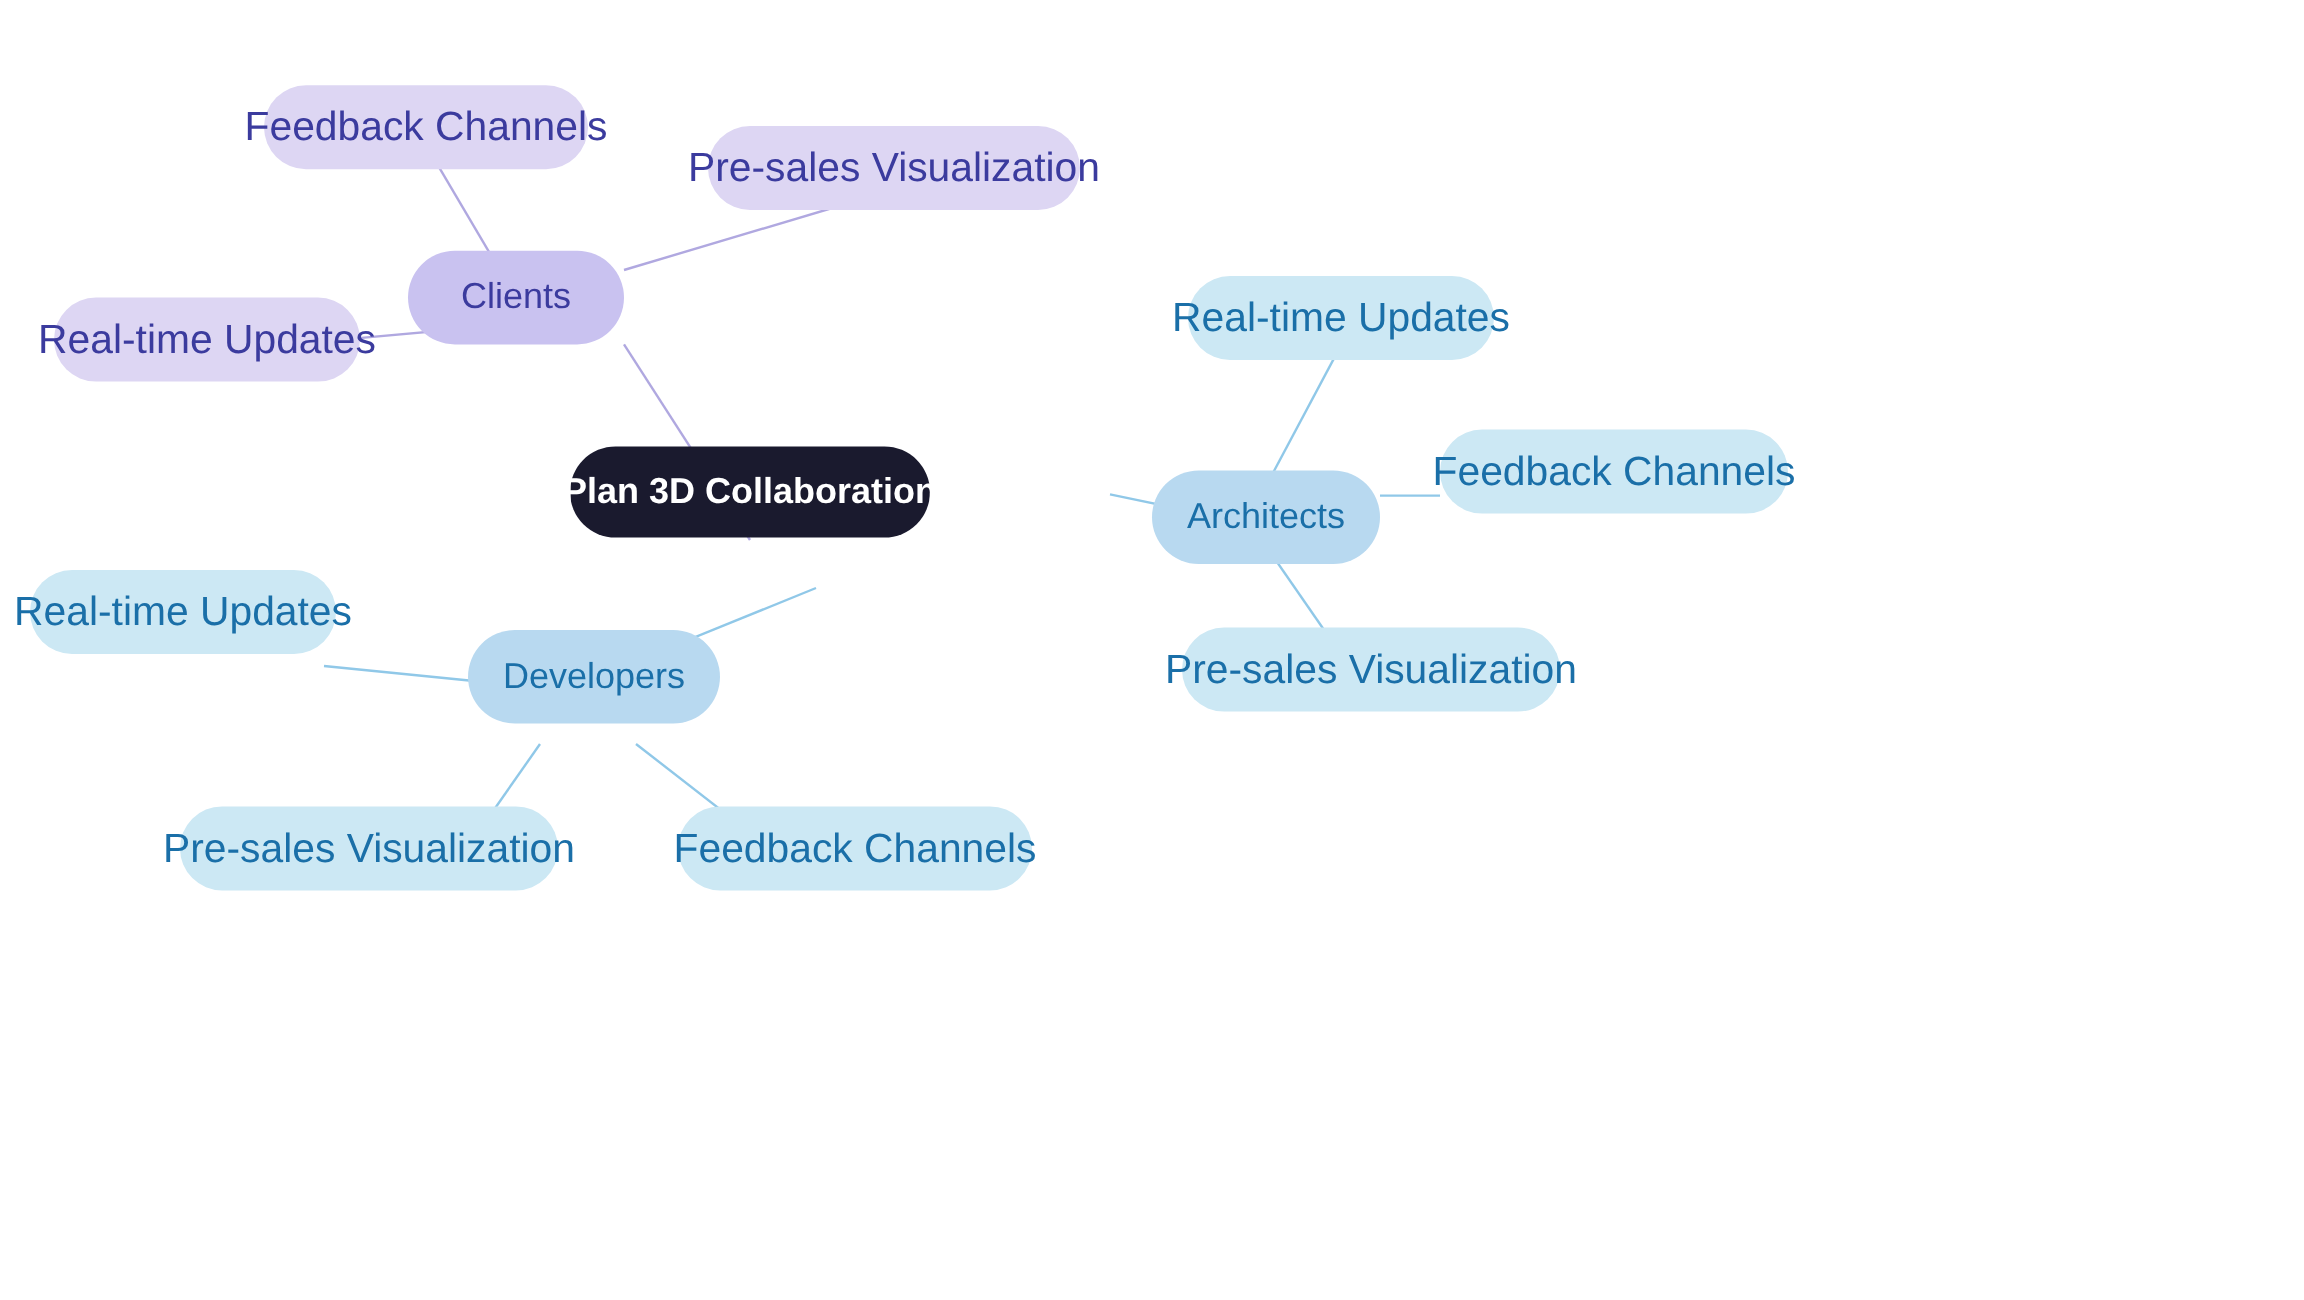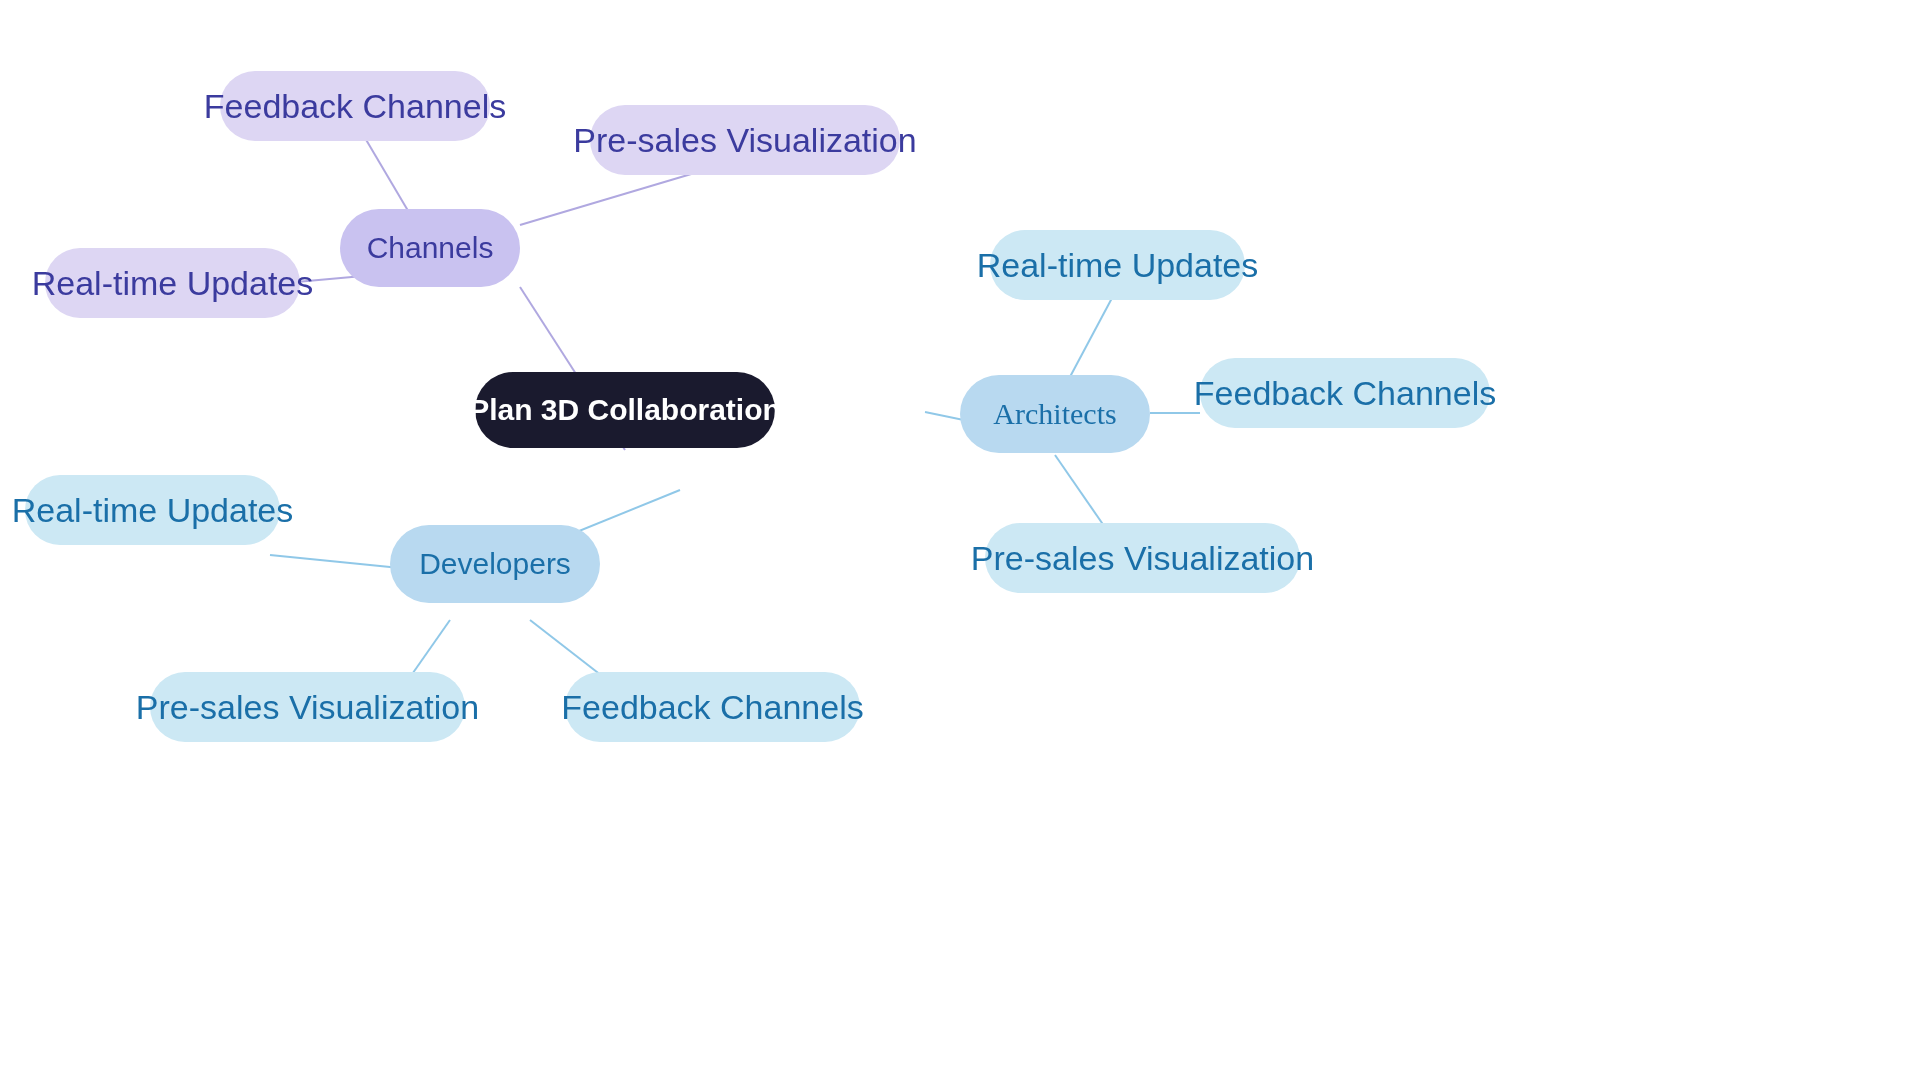--- a/index.html
+++ b/index.html
@@ -80,29 +80,29 @@
 
   <line x1="680" y1="490" x2="520" y2="555" stroke="#90c8e8" stroke-width="2"></line>
 
   <line x1="420" y1="570" x2="270" y2="555" stroke="#90c8e8" stroke-width="2"></line>
   <line x1="450" y1="620" x2="380" y2="720" stroke="#90c8e8" stroke-width="2"></line>
   <line x1="530" y1="620" x2="660" y2="721" stroke="#90c8e8" stroke-width="2"></line>
 </svg>
 
 <div class="node node-center" style="left: 475px; top: 372px; width: 300px; height: 76px;">Plan 3D Collaboration</div>
 
-<div class="node node-purple-large" style="left: 340px; top: 209px; width: 180px; height: 78px;">Channels</div>
+<div class="node node-purple-large" style="left: 340px; top: 209px; width: 180px; height: 78px;">Clients</div>
 
 <div class="node node-purple" style="left: 220px; top: 71px; width: 270px; height: 70px;">Feedback Channels</div>
 
 <div class="node node-purple" style="left: 590px; top: 105px; width: 310px; height: 70px;">Pre-sales Visualization</div>
 
 <div class="node node-purple" style="left: 45px; top: 248px; width: 255px; height: 70px;">Real-time Updates</div>
 
-<div class="node node-blue-large" style="left: 960px; top: 375px; width: 190px; height: 78px; font-family: Liberation Serif, serif;">Architects</div>
+<div class="node node-blue-large" style="left: 960px; top: 392px; width: 190px; height: 78px;">Architects</div>
 
 <div class="node node-blue" style="left: 990px; top: 230px; width: 255px; height: 70px;">Real-time Updates</div>
 
 <div class="node node-blue" style="left: 1200px; top: 358px; width: 290px; height: 70px;">Feedback Channels</div>
 
 <div class="node node-blue" style="left: 985px; top: 523px; width: 315px; height: 70px;">Pre-sales Visualization</div>
 
 <div class="node node-blue-large" style="left: 390px; top: 525px; width: 210px; height: 78px;">Developers</div>
 
 <div class="node node-blue" style="left: 25px; top: 475px; width: 255px; height: 70px;">Real-time Updates</div>

